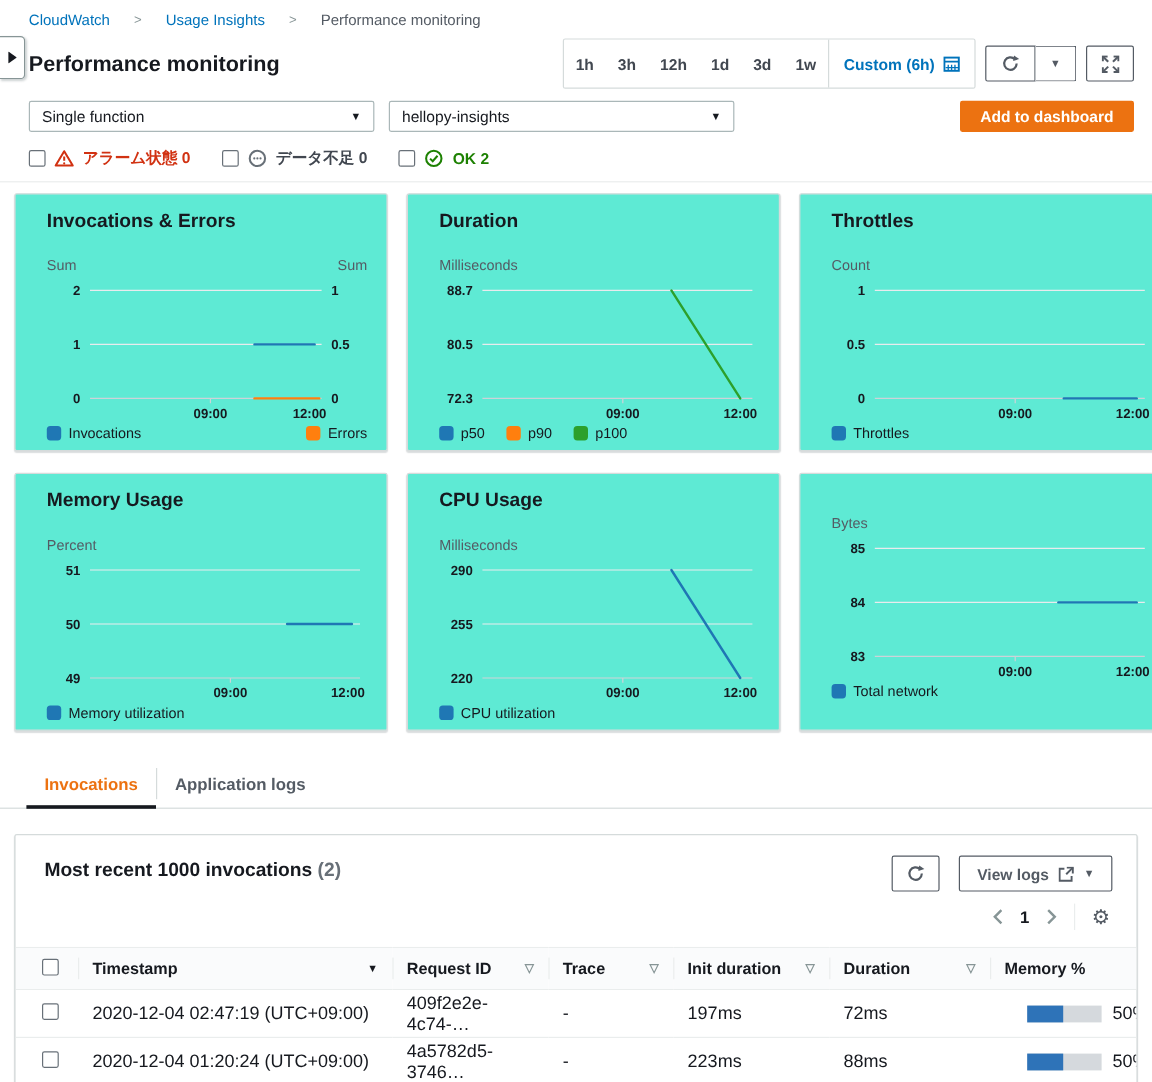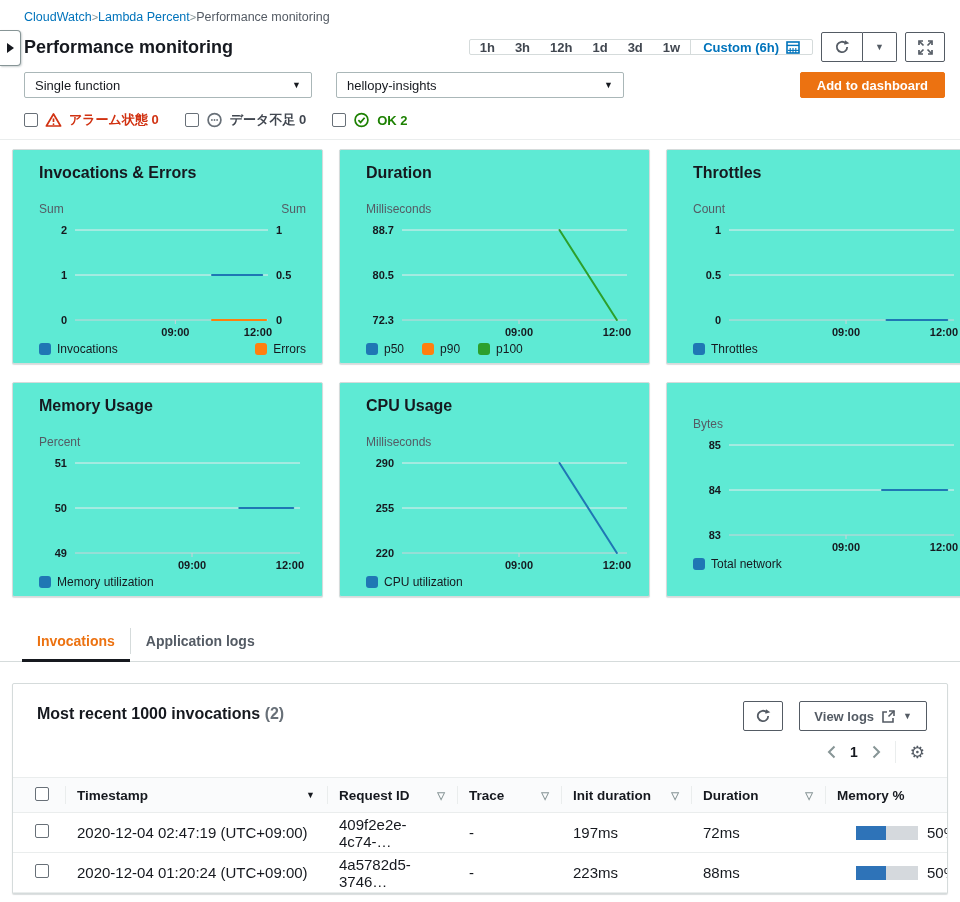--- a/index.html
+++ b/index.html
@@ -9,48 +9,48 @@
     color: #16191f; background: #fff;
     position: relative; overflow: hidden; font-size: 14px;
   }
   
   .flyout {
     position: absolute; left: 0; top: 30; width: 21px; height: 36px;
     background: #fff; border: 1px solid #879596; border-left: none;
     border-radius: 0 4px 4px 0; display: flex; align-items: center; justify-content: center;
     box-shadow: 1px 1px 2px rgba(0,28,36,.2); cursor: pointer; top: 30px;
   }
-  .breadcrumb { padding: 10px 0 0 24px; font-size: 12.5px; display: flex; gap: 0; align-items: center; }
+  .breadcrumb { padding: 10px 0 0 24px; font-size: 12.5px; display: flex; gap: 20px; align-items: center; }
   .breadcrumb .crumb-link { color: #0073bb; cursor: pointer; }
   .breadcrumb .crumb-current { color: #545b64; }
   .breadcrumb .crumb-sep { color: #879596; font-size: 11px; }
   .title-row { margin: 8px 15px 0 24px; display: flex; align-items: center; justify-content: space-between; }
   h1 { font-size: 18px; font-weight: bold; }
   .controls { display: flex; align-items: center; gap: 8px; }
   .range-group {
     display: flex; align-items: center; border: 1px solid #d5dbdb; border-radius: 2px;
-    height: 16px; background: #fff; font-size: 13px;
+    height: 42px; background: #fff; font-size: 13px;
   }
   .range-item { padding: 0 10px; color: #414750; font-weight: 600; cursor: pointer; }
   .range-custom {
     display: flex; align-items: center; gap: 7px; padding: 0 12px; height: 100%;
     border-left: 1px solid #d5dbdb; color: #0073bb; font-weight: bold; cursor: pointer;
   }
   .seg-btn { display: flex; height: 30px; }
   .seg-btn .seg {
     border: 1px solid #545b64; background: #fff; display: flex; align-items: center; justify-content: center; cursor: pointer;
   }
   .seg-btn .seg:first-child { width: 42px; border-radius: 2px 0 0 2px; }
   .seg-btn .seg:last-child { width: 34px; border-left: none; border-radius: 0 2px 2px 0; color: #545b64; font-size: 9px; }
   .icon-btn {
     width: 40px; height: 30px; border: 1px solid #545b64; background: #fff; border-radius: 2px;
     display: flex; align-items: center; justify-content: center; cursor: pointer;
   }
   .select-row { margin: 10px 15px 0 24px; display: flex; align-items: center; justify-content: space-between; }
-  .selects { display: flex; gap: 24px; }
+  .selects { display: flex; gap: 12px; }
   .select-box {
     width: 288px; height: 26px; border: 1px solid #aab7b8; border-radius: 2px; background: #fff;
     display: flex; align-items: center; justify-content: space-between; padding: 0 10px; font-size: 13px; cursor: pointer;
   }
   .select-box .caret { font-size: 9px; color: #16191f; }
   .btn-primary {
     background: #ec7211; color: #fff; border: 1px solid #ec7211; border-radius: 2px;
     height: 26px; padding: 0 16px; font-size: 13px; font-weight: bold; cursor: pointer;
   }
   .filter-row { margin: 13px 0 0 24px; display: flex; gap: 26px; align-items: center; font-size: 13px; }
@@ -127,21 +127,21 @@
 
 <div class="flyout">
   <svg width="8" height="10" viewBox="0 0 8 10">
     <polygon points="1,0 8,5 1,10" fill="#16191f"></polygon>
   </svg>
 </div>
 
 <div class="breadcrumb">
     <span class="crumb-link">CloudWatch</span>
     <span class="crumb-sep">&gt;</span>
-    <span class="crumb-link">Lambda Percent</span>
+    <span class="crumb-link">Usage Insights</span>
     <span class="crumb-sep">&gt;</span>
     <span class="crumb-current">Performance monitoring</span>
   </div>
 
 <div class="title-row">
   <h1>Performance monitoring</h1>
   <div class="controls">
     <div class="range-group">
       <div class="range-items" style="display:flex">
           <span class="range-item">1h</span>

